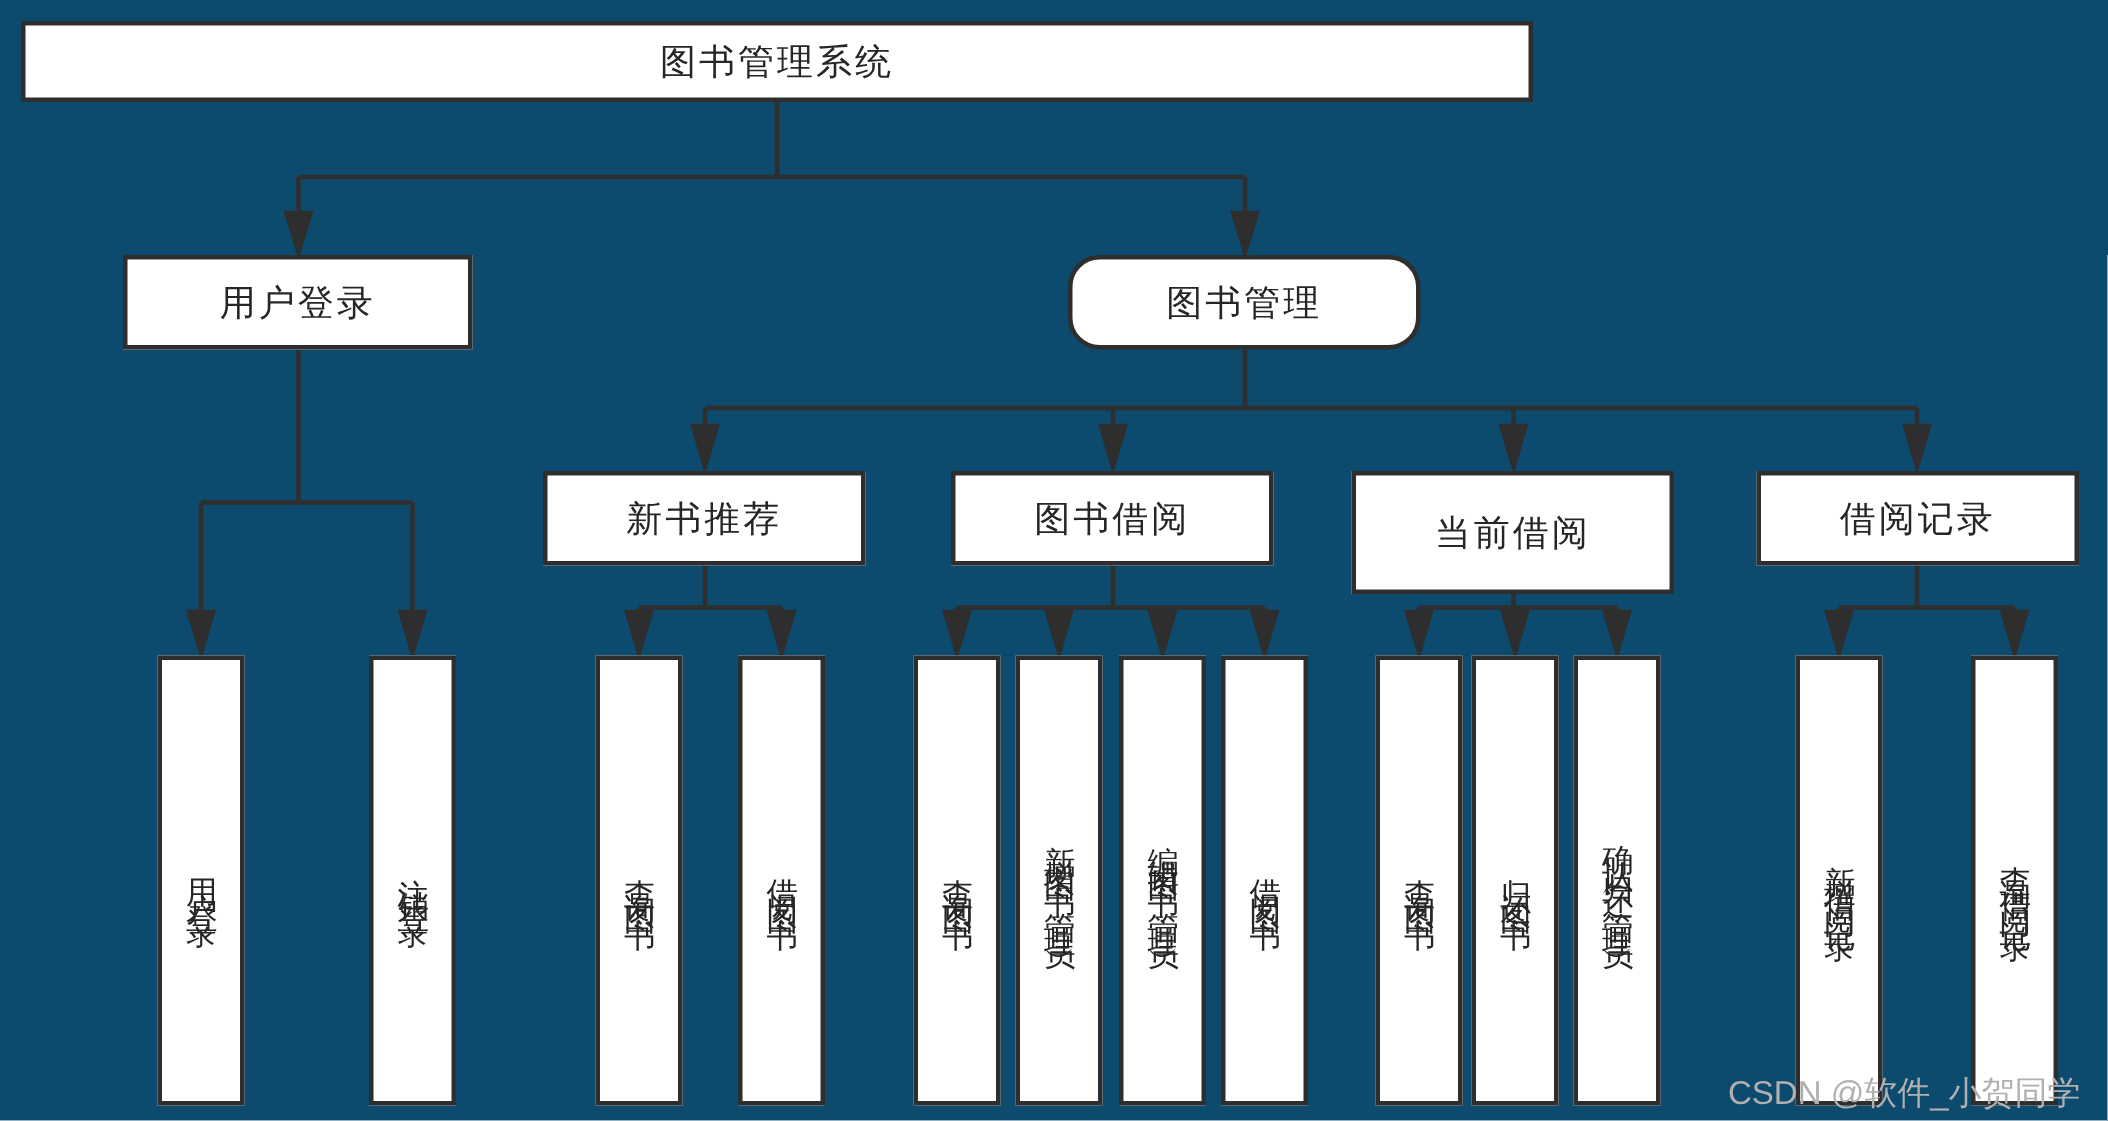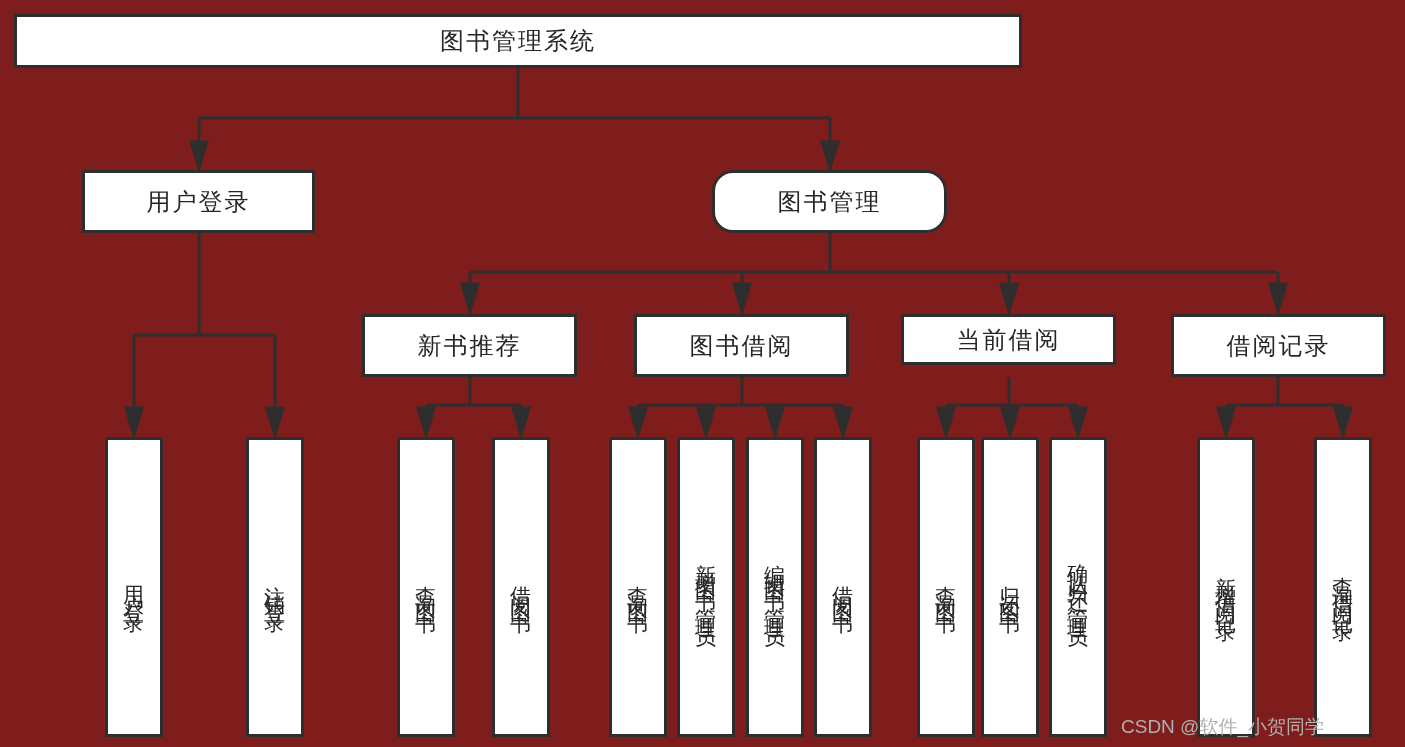--- a/index.html
+++ b/index.html
@@ -1,20 +1,20 @@
 <!DOCTYPE html>
 <html><head>
 <meta charset="utf-8">
 <style>
   html, body { margin: 0; padding: 0; background: #ffffff; }
   .canvas {
     position: relative;
     width: 1405px;
     height: 747px;
-    background: #7f1d1d;
+    background: #0c4a6e;
     overflow: hidden;
     font-family: "Liberation Sans", "DejaVu Sans", sans-serif;
   }
   .wires {
     position: absolute;
     left: 0; top: 0;
     width: 1405px; height: 747px;
     z-index: 1;
   }
   .node {
@@ -38,43 +38,43 @@
     white-space: nowrap;
   }
   
   .n-root    { left: 14px;   top: 14px;  width: 1008px; height: 54px; }
   
   .n-login   { left: 82px;   top: 170px; width: 233px;  height: 63px; }
   .n-bookmgr { left: 712px;  top: 170px; width: 235px;  height: 63px; border-radius: 21px; }
   
   .n-newrec  { left: 362px;  top: 314px; width: 215px;  height: 63px; }
   .n-borrow  { left: 634px;  top: 314px; width: 215px;  height: 63px; text-align: right; }
-  .n-current { left: 901px;  top: 314px; width: 215px;  height: 51px; align-items: center; }
+  .n-current { left: 901px;  top: 314px; width: 215px;  height: 82px; align-items: center; }
   .n-records { left: 1171px; top: 314px; width: 215px;  height: 63px; text-align: center; }
   
   .leaf { top: 437px; width: 58px; height: 300px; }
   .l1  { left: 105px;  }
   .l2  { left: 246px;  }
   .l3  { left: 397px;  }
   .l4  { left: 492px;  }
   .l5  { left: 609px;  }
   .l6  { left: 677px;  }
   .l7  { left: 746px;  }
   .l8  { left: 814px;  }
   .l9  { left: 917px;  }
   .l10 { left: 981px;  }
   .l11 { left: 1049px; }
   .l12 { left: 1197px; }
   .l13 { left: 1314px; }
   .watermark {
     position: absolute;
-    left: 1121px;
+    left: 1152px;
     top: 714px;
     width: 212px;
-    font-size: 19px;
+    font-size: 22px;
     color: #b0b0b0;
     z-index: 3;
     white-space: nowrap;
   }
 </style>
 </head>
 <body>
 
 <div class="canvas">
 

